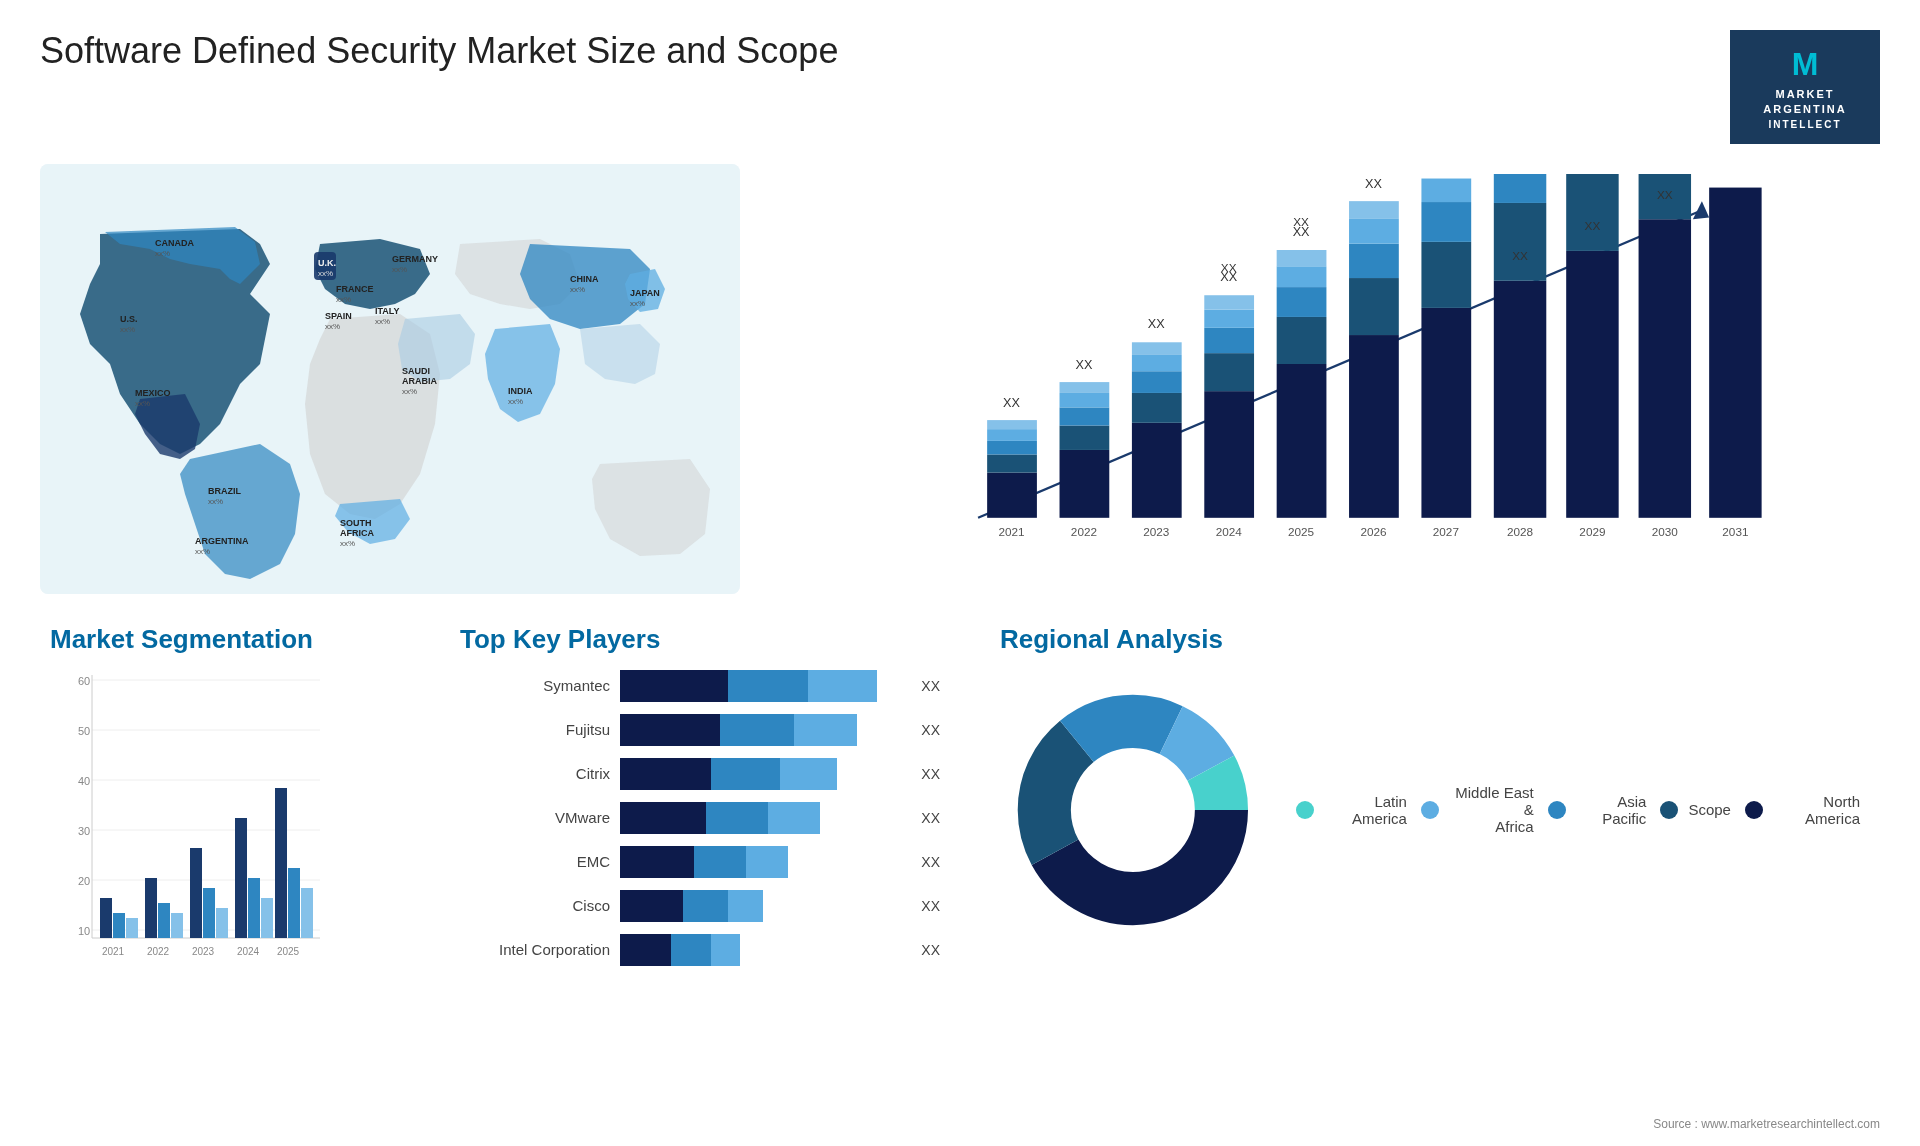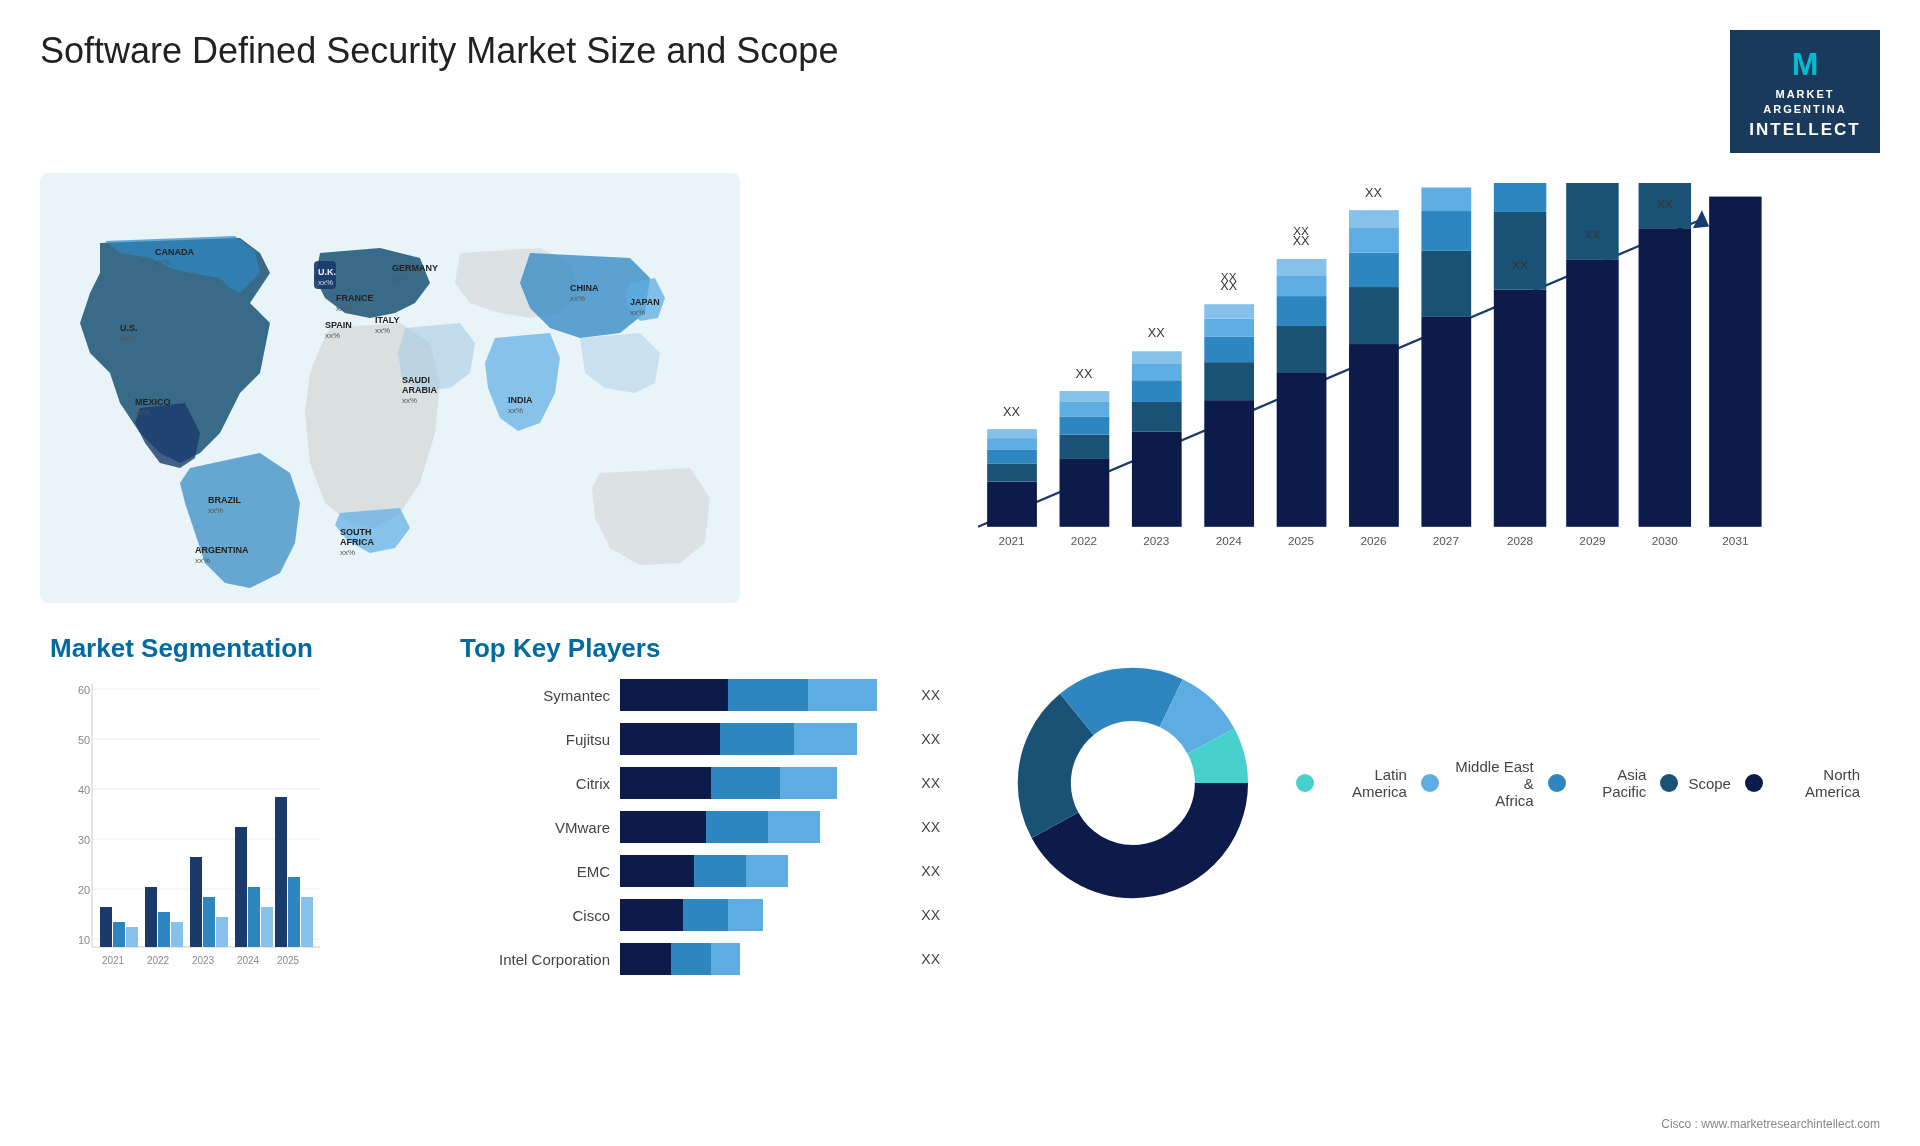--- a/index.html
+++ b/index.html
@@ -220,21 +220,21 @@
 
 <div class="page-container">
 
   <div class="header">
     <h1 class="page-title">Software Defined Security Market Size and Scope</h1>
     <div class="logo-container">
       <div class="logo-box">
         <div style="color:#00bcd4; font-size:32px; font-weight:900;">M</div>
         <div style="font-size:11px; letter-spacing:2px;">MARKET</div>
         <div style="font-size:11px; letter-spacing:2px;">ARGENTINA</div>
-        <div style="font-size:17px; letter-spacing:2px;">INTELLECT</div>
+        <div style="font-size:10px; letter-spacing:2px;">INTELLECT</div>
       </div>
     </div>
   </div>
 
   <div class="top-section">
 
     <div class="map-container">
       <svg class="world-map-svg" viewBox="0 0 700 430">
 
         <rect width="700" height="430" fill="#e8f4f8"></rect>
@@ -532,20 +532,21 @@
             <div style="width:14%; height:100%; background:#2e86c1;"></div>
             <div style="width:10%; height:100%; background:#5dade2;"></div>
           </div>
           <div class="player-xx">XX</div>
         </div>
 
       </div>
     </div>
 
     <div class="regional-container">
+      <div class="section-title">Regional Analysis</div>
       <div class="donut-legend-area">
         <svg class="donut-svg" viewBox="0 0 300 300">
 
           <circle cx="150" cy="150" r="100" fill="none" stroke="#0d1b4b" stroke-width="60" stroke-dasharray="263.9 366.5" stroke-dashoffset="0"></circle>
           <circle cx="150" cy="150" r="100" fill="none" stroke="#1a5276" stroke-width="60" stroke-dasharray="138.2 492.2" stroke-dashoffset="-263.9"></circle>
           <circle cx="150" cy="150" r="100" fill="none" stroke="#2e86c1" stroke-width="60" stroke-dasharray="113.1 517.3" stroke-dashoffset="-402.1"></circle>
           <circle cx="150" cy="150" r="100" fill="none" stroke="#5dade2" stroke-width="60" stroke-dasharray="62.8 567.6" stroke-dashoffset="-515.2"></circle>
           <circle cx="150" cy="150" r="100" fill="none" stroke="#48d1cc" stroke-width="60" stroke-dasharray="50.3 580.1" stroke-dashoffset="-578.0"></circle>
 
           <circle cx="150" cy="150" r="68" fill="white"></circle>
@@ -571,15 +572,15 @@
           <div class="regional-legend-item">
             <div class="regional-dot" style="background:#0d1b4b;"></div>
             <span>North America</span>
           </div>
         </div>
       </div>
     </div>
 
   </div>
 
-  <div class="source-text">Cisco : www.marketresearchintellect.com</div>
+  <div class="source-text">Source : www.marketresearchintellect.com</div>
 
 </div>
 
 </body></html>

